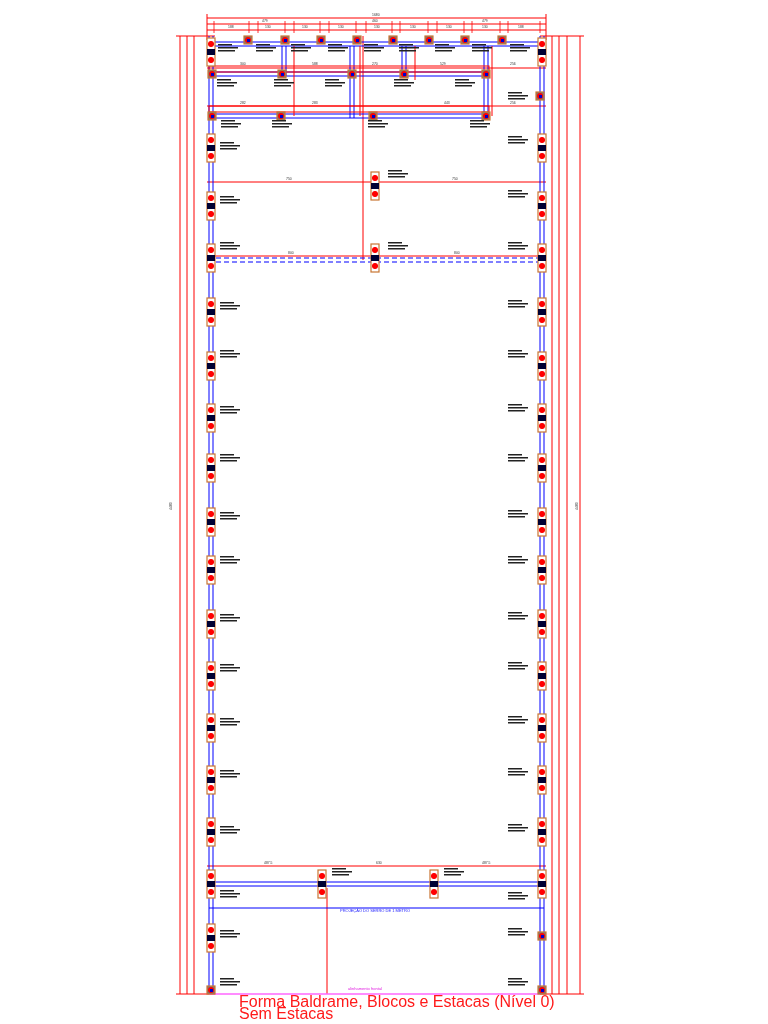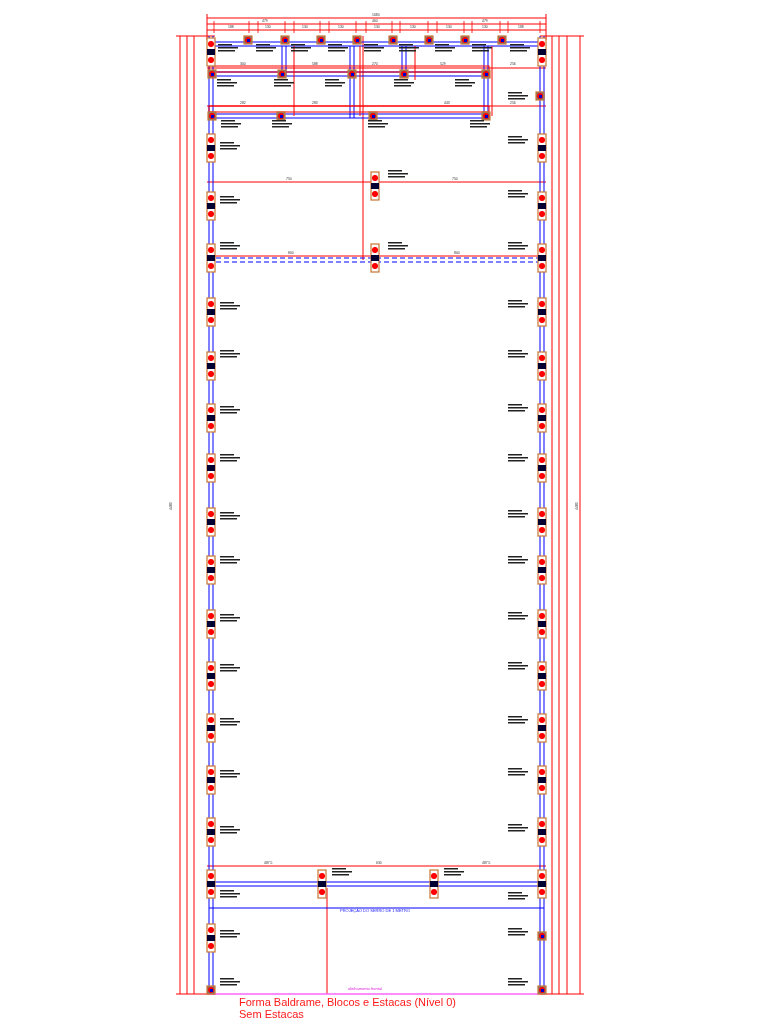--- a/index.html
+++ b/index.html
@@ -1,18 +1,18 @@
 <!DOCTYPE html>
 <html><head>
 <meta charset="utf-8">
 <style>
   html,body{margin:0;padding:0;background:#ffffff;}
   body{width:768px;height:1024px;position:relative;overflow:hidden;font-family:"Liberation Sans",sans-serif;}
   #drawing{position:absolute;left:0;top:0;width:768px;height:1024px;}
-  .caption{position:absolute;left:239px;top:996px;color:#ff1a1a;font-size:11px;line-height:12px;font-family:"Liberation Sans",sans-serif;}
+  .caption{position:absolute;left:239px;top:996px;color:#ff1a1a;font-size:16px;line-height:12px;font-family:"Liberation Sans",sans-serif;}
   .caption div{white-space:nowrap;}
   .dim{font-family:"Liberation Sans",sans-serif;font-size:3.4px;fill:#333;}
   .mag{font-family:"Liberation Sans",sans-serif;font-size:4px;fill:#e020e0;}
   .note{font-family:"Liberation Sans",sans-serif;font-size:4px;fill:#1a1aff;}
 </style>
 </head>
 <body>
 
 <svg id="drawing" width="768" height="1024" viewBox="0 0 768 1024" xmlns="http://www.w3.org/2000/svg">
   <g stroke="#ff0000" fill="none" stroke-width="1">

